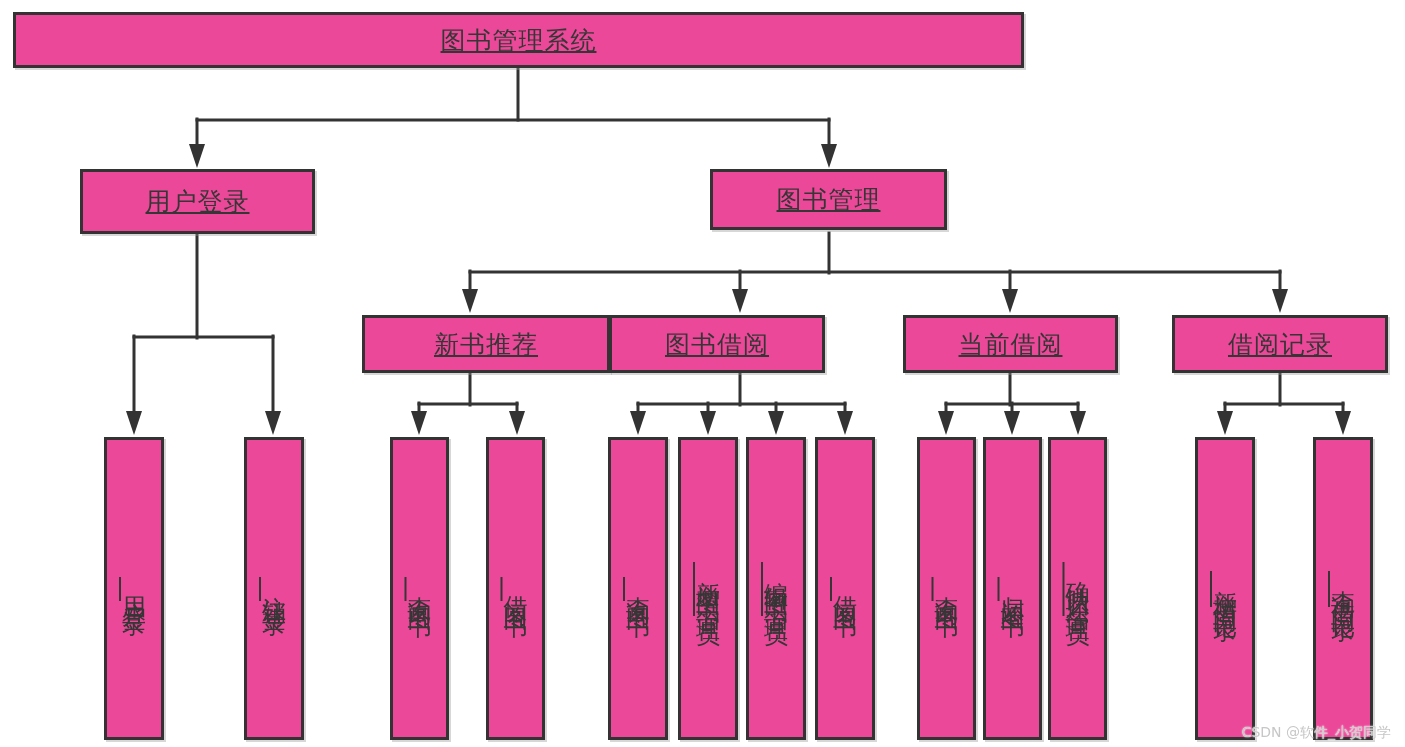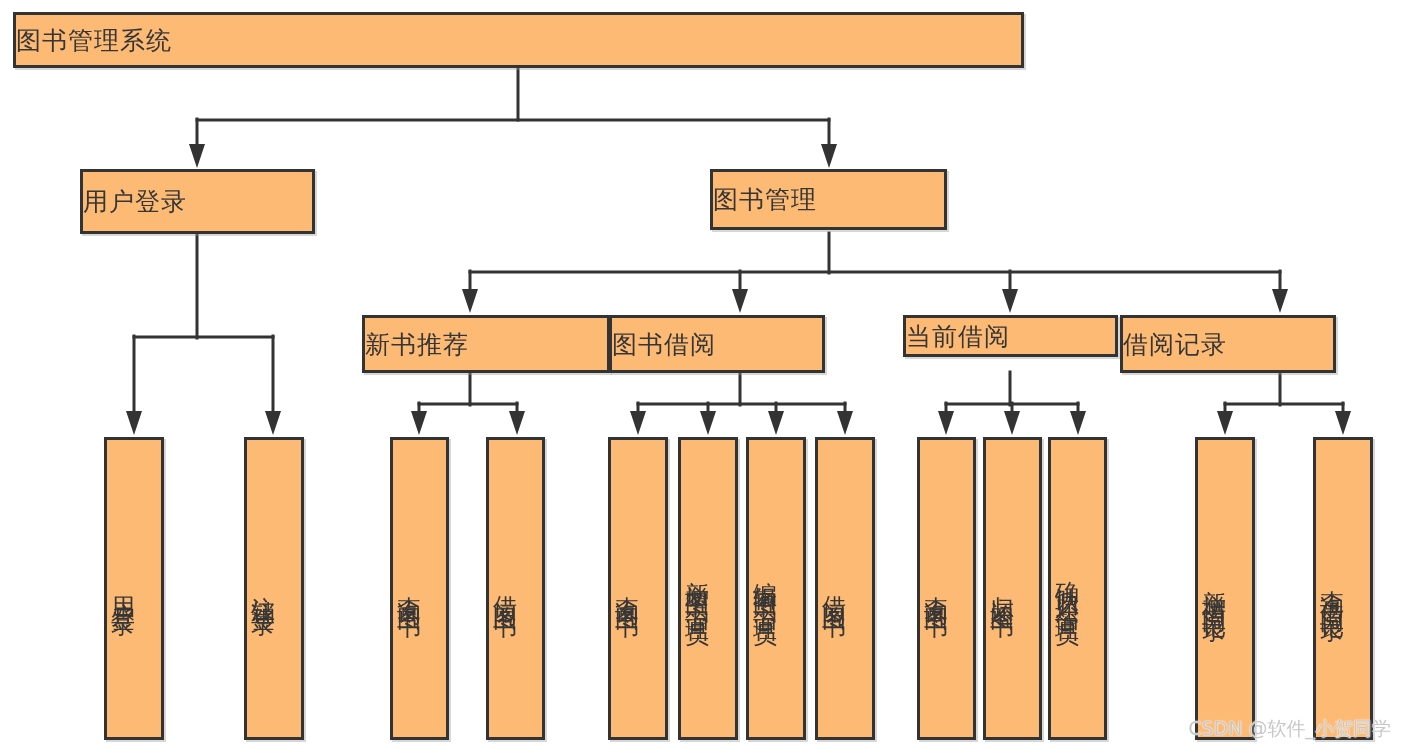--- a/index.html
+++ b/index.html
@@ -2,33 +2,33 @@
 <html><head>
 <meta charset="utf-8">
 <style>
   html,body{margin:0;padding:0;background:#fff;}
   .canvas{
     position:relative;width:1405px;height:747px;background:#ffffff;overflow:hidden;
     font-family:"DejaVu Sans","Liberation Sans",sans-serif;color:#363636;
   }
   .lines{position:absolute;left:0;top:0;width:1405px;height:747px;pointer-events:none;}
   .box{
-    position:absolute;box-sizing:border-box;background:#fdba74;
+    position:absolute;box-sizing:border-box;background:#ec4899;
     border:3px solid #333333;box-shadow:2px 2px 0 rgba(150,150,150,.38);
-    display:flex;align-items:center;justify-content:flex-start;z-index:2;
+    display:flex;align-items:center;justify-content:center;z-index:2;text-decoration:underline;
   }
   .box.h{font-size:25px;letter-spacing:1px;font-weight:400;}
   .box.v{font-size:24px;}
   .vt{
     display:block;writing-mode:vertical-rl;text-orientation:mixed;
     letter-spacing:6px;white-space:nowrap;
   }
   .watermark{
     position:absolute;right:14px;bottom:5px;z-index:6;
-    font-size:19px;color:#c7c7c7;text-shadow:0 0 2px #ffffff,0 0 1px #ffffff;
+    font-size:14px;color:#c7c7c7;text-shadow:0 0 2px #ffffff,0 0 1px #ffffff;
   }
 </style>
 </head>
 <body>
 
 <div class="canvas">
 
   <svg class="lines" viewBox="0 0 1405 747" xmlns="http://www.w3.org/2000/svg">
     <g stroke="#333333" stroke-width="3" fill="none" stroke-linecap="square">
 
@@ -112,24 +112,24 @@
   <div class="box h" style="left:710px;top:169px;width:237px;height:61px">
     <span>图书管理</span>
   </div>
 
   <div class="box h" style="left:362px;top:315px;width:248px;height:58px">
     <span>新书推荐</span>
   </div>
   <div class="box h" style="left:609px;top:315px;width:216px;height:58px">
     <span>图书借阅</span>
   </div>
-  <div class="box h" style="left:903px;top:315px;width:215px;height:42px">
+  <div class="box h" style="left:903px;top:315px;width:215px;height:58px">
     <span>当前借阅</span>
   </div>
-  <div class="box h" style="left:1120px;top:315px;width:216px;height:58px">
+  <div class="box h" style="left:1172px;top:315px;width:216px;height:58px">
     <span>借阅记录</span>
   </div>
 
   <div class="box v" style="left:104px;top:437px;width:60px;height:303px">
     <span class="vt">用户登录</span>
   </div>
   <div class="box v" style="left:244px;top:437px;width:60px;height:303px">
     <span class="vt">注销登录</span>
   </div>
 

